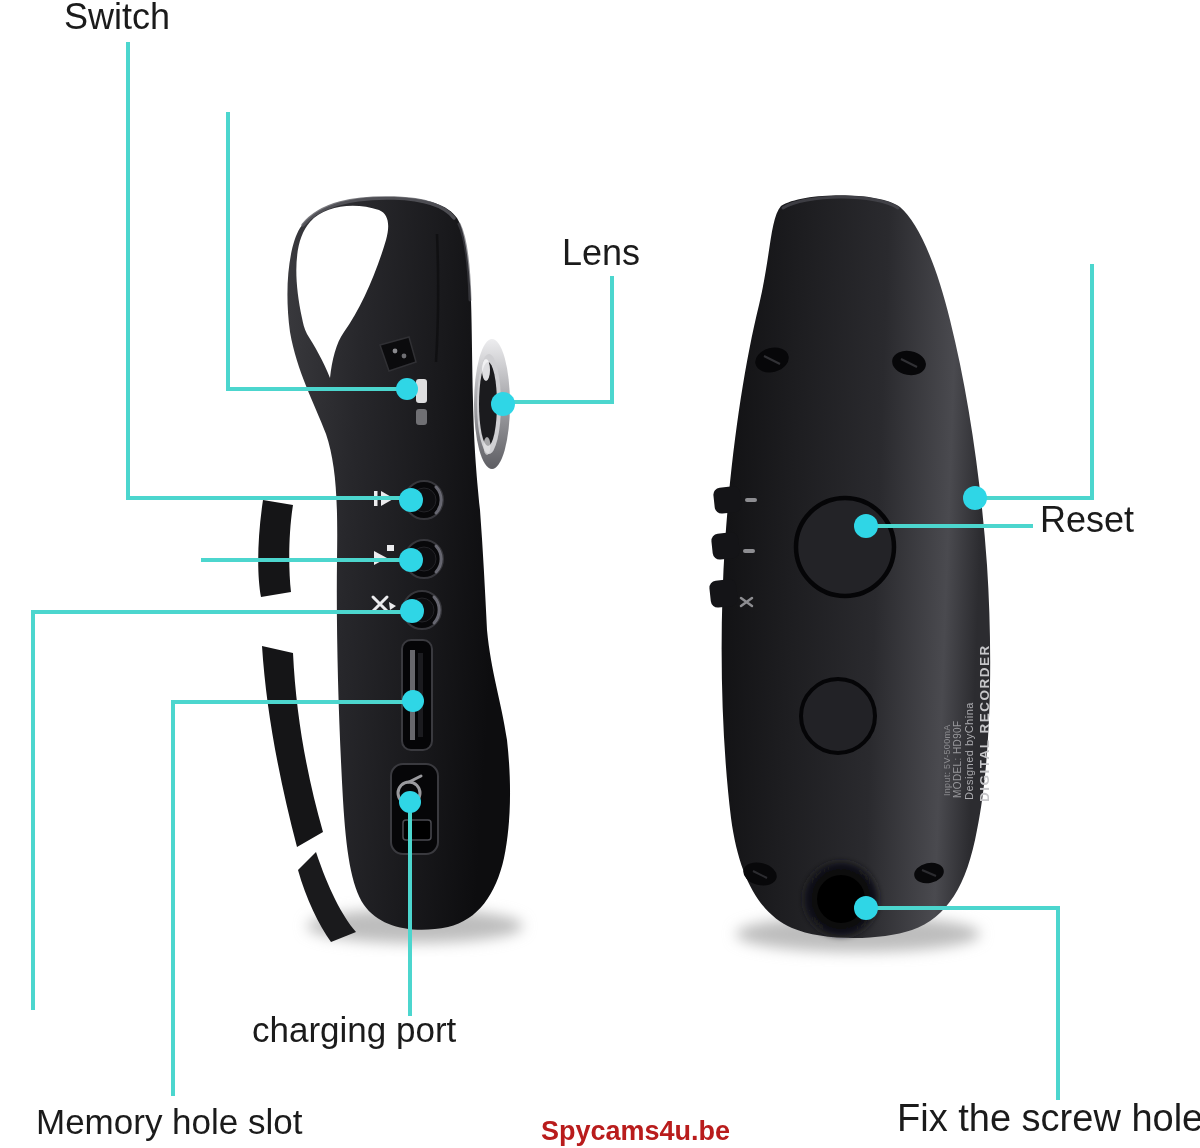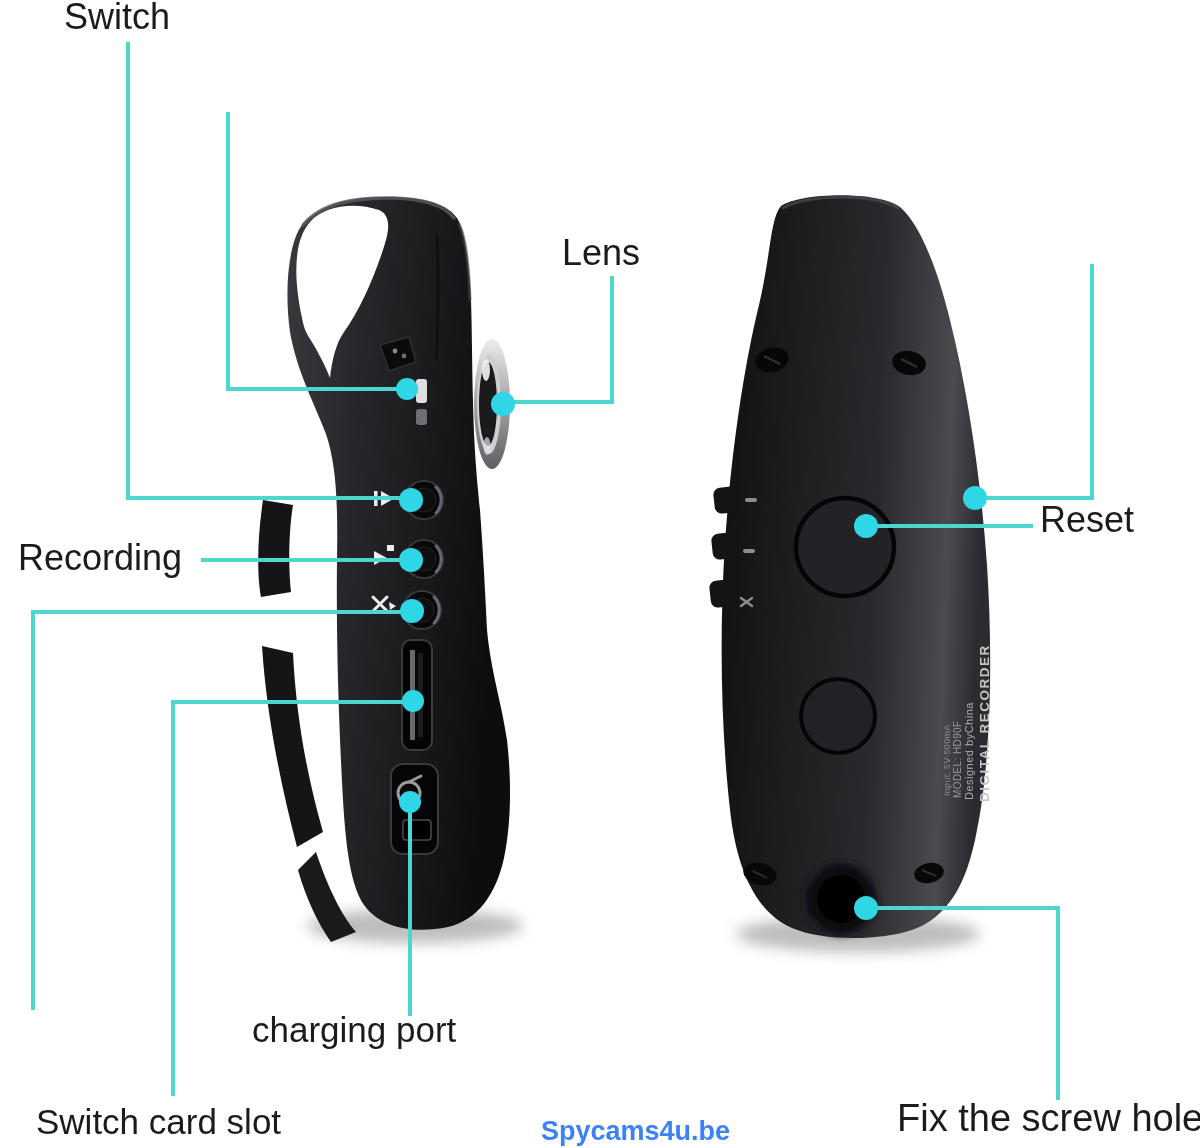--- a/index.html
+++ b/index.html
@@ -18,21 +18,21 @@
   .lbl{
     position:absolute;color:var(--label-color);
     font-size:36px;line-height:1.04;white-space:nowrap;
     letter-spacing:0px;
   }
   .lbl.small{font-size:35px;}
   .lbl.big{font-size:38px;}
   .lbl .row{display:block;}
   .watermark{
     position:absolute;left:541px;top:1116px;
-    font-size:27px;font-weight:bold;color:#3b82f6;white-space:nowrap;
+    font-size:27px;font-weight:bold;color:#b91c1c;white-space:nowrap;
   }
 </style>
 </head>
 <body>
 
 <div class="canvas">
 
   <svg class="art" viewBox="0 0 1200 1148" aria-hidden="true">
     <defs>
       <linearGradient id="bodyL" x1="0" y1="0" x2="1" y2="0.2">
@@ -250,20 +250,19 @@
       <circle cx="410" cy="802" r="11"></circle>
       <circle cx="503" cy="404" r="12"></circle>
       <circle cx="975" cy="498" r="12"></circle>
       <circle cx="866" cy="526" r="12"></circle>
       <circle cx="866" cy="908" r="12"></circle>
     </g>
   </svg>
 
   <div class="lbl" style="left:64px;top:-2px">Switch</div>
   <div class="lbl" style="left:562px;top:234px">Lens</div>
-  <div class="lbl" style="left:18px;top:539px">Recording</div>
   <div class="lbl" style="left:1040px;top:501px">Reset</div>
   <div class="lbl small" style="left:252px;top:1012px">charging port</div>
-  <div class="lbl small" style="left:36px;top:1104px">Switch card slot</div>
+  <div class="lbl small" style="left:36px;top:1104px">Memory hole slot</div>
   <div class="lbl big" style="left:897px;top:1099px">Fix the screw hole</div>
 
   <div class="watermark">Spycams4u.be</div>
 </div>
 
 </body></html>

